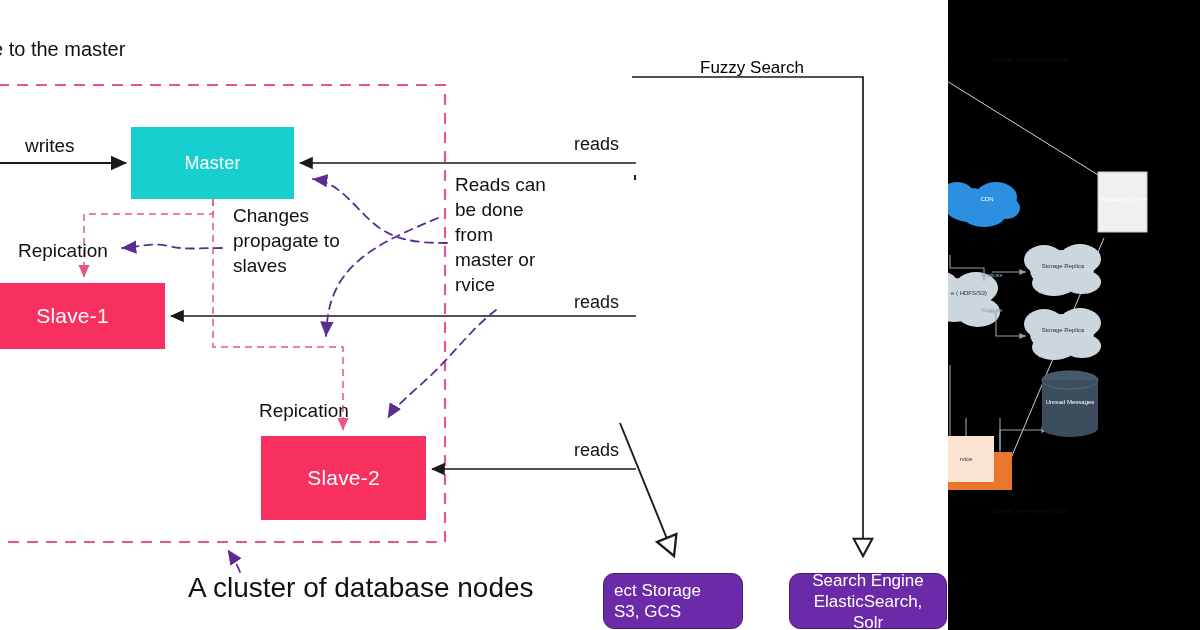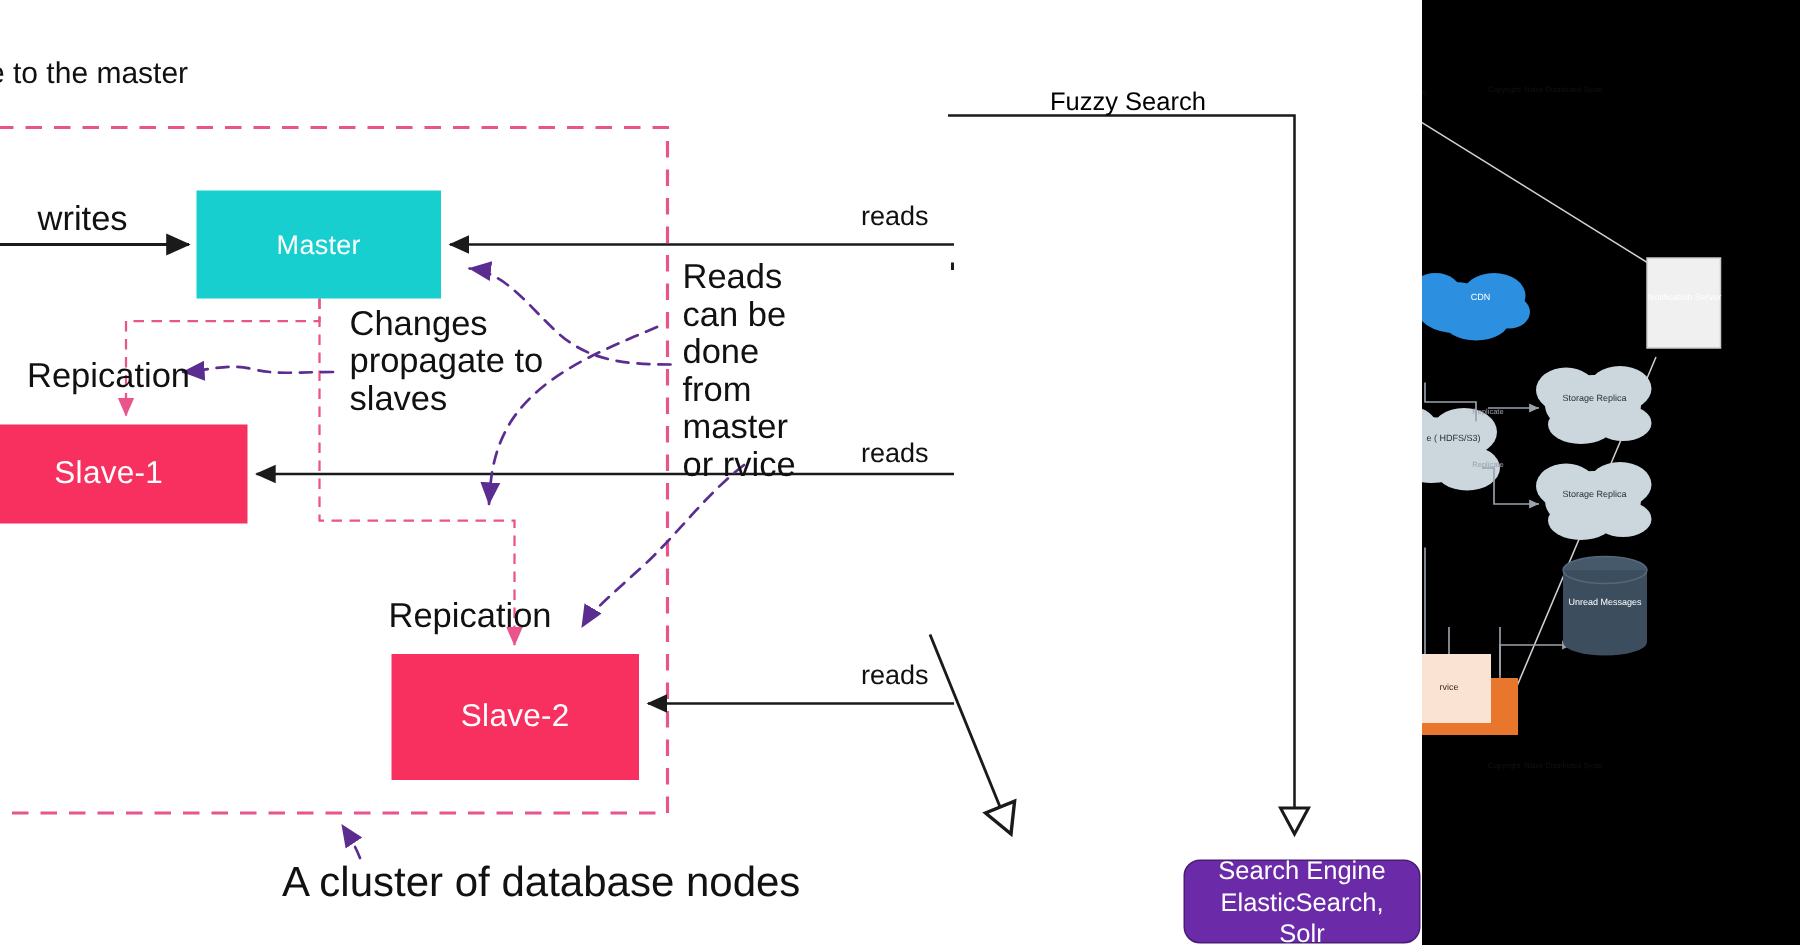--- a/index.html
+++ b/index.html
@@ -60,21 +60,21 @@
     left: 261px; top: 436px;
     width: 165px; height: 84px;
     font-size: 21px;
   }
 
   
   .label {
     position: absolute;
     color: #111111;
     font-family: "Liberation Sans", sans-serif;
-    font-size: 23px;
+    font-size: 19px;
     line-height: 25px;
     white-space: pre-line;
   }
   .label-small { font-size: 18px; }
 
   .lbl-top-master   { left: -8px;  top: 37px;  font-size: 20px; }
   .lbl-writes       { left: 25px;  top: 133px; }
   .lbl-repl1        { left: 18px;  top: 238px; }
   .lbl-repl2        { left: 259px; top: 398px; }
   .lbl-changes      { left: 233px; top: 203px; width: 130px; }
@@ -252,20 +252,24 @@
     <div class="label label-small lbl-reads-1">reads</div>
 
     <div class="label label-small lbl-reads-2">reads</div>
 
     <div class="label label-small lbl-reads-3">reads</div>
 
     <div class="label lbl-cluster">A cluster of database nodes</div>
 
     <div class="lbl-fuzzy">Fuzzy Search</div>
 
+    <div class="svc svc-object">
+      <span class="svc-l1">ect Storage</span>
+      <span class="svc-l2">S3, GCS</span>
+    </div>
 
     <div class="svc svc-search">
       <span class="svc-l1">Search Engine</span>
       <span class="svc-l2">ElasticSearch, Solr</span>
     </div>
   </div>
 
   <div id="dark-panel">
     <svg id="dark-svg" viewBox="0 0 252 630">
       <defs>

